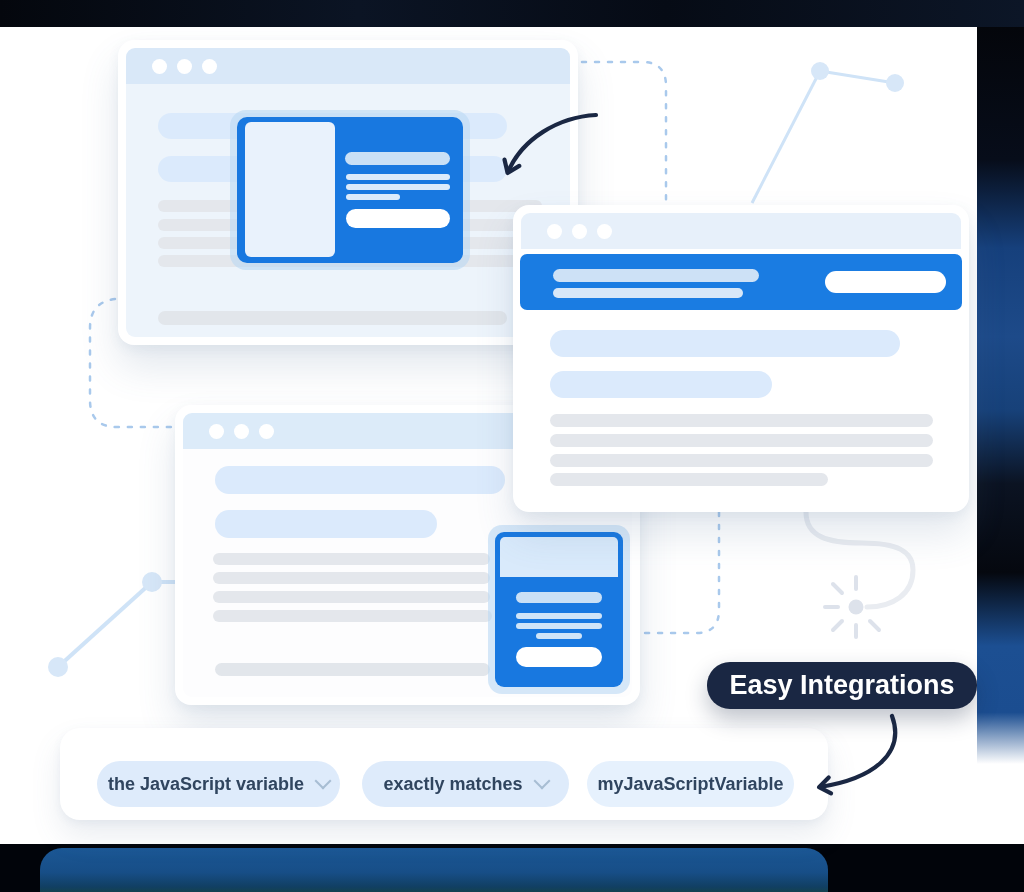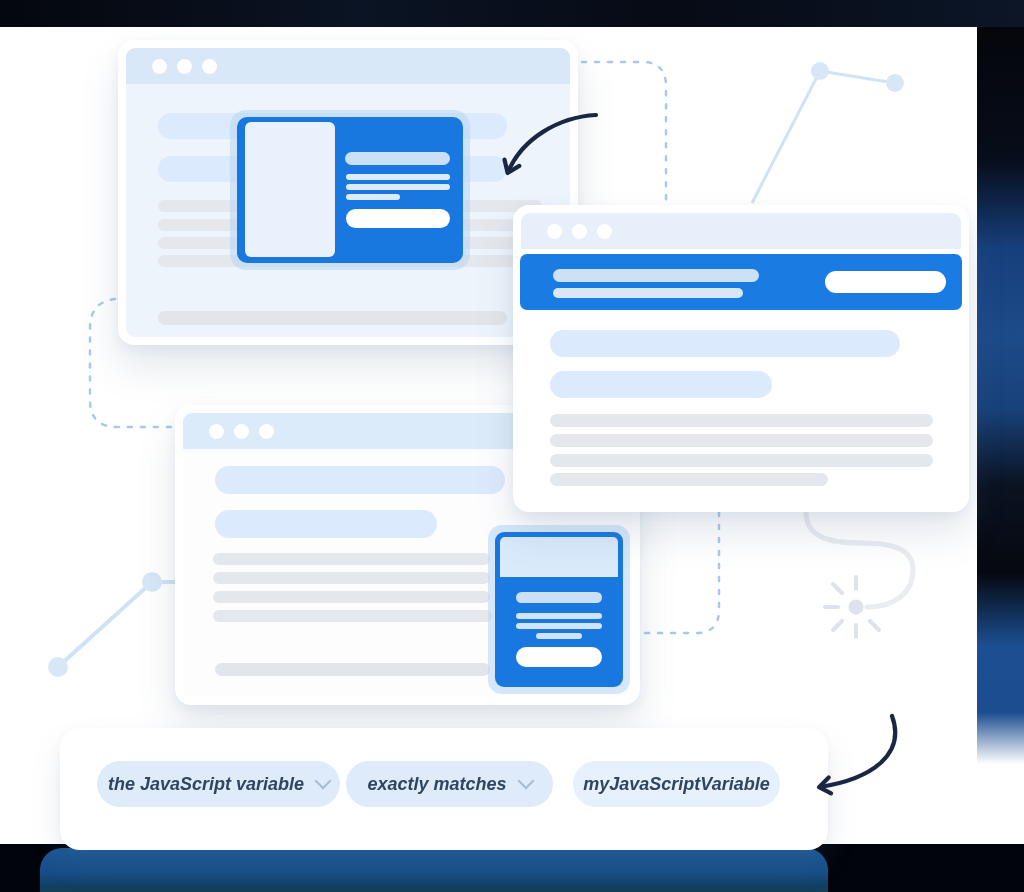--- a/index.html
+++ b/index.html
@@ -22,22 +22,22 @@
   .bar{position:absolute;border-radius:999px;}
   .lb{background:#dbeafc;}  
   .gr{background:#e4e7ec;}  
   
   .glow{position:absolute;background:rgba(186,216,243,.6);border-radius:16px;padding:7px;box-sizing:border-box;}
   .bluecard{position:relative;width:100%;height:100%;background:#1878e0;border-radius:10px;}
   
   .badge{position:absolute;background:#1a2743;border-radius:23px;color:#ffffff;font-weight:700;
          font-size:27px;text-align:center;z-index:6;box-shadow:0 10px 22px rgba(23,37,63,.28);}
   
-  #builder-bar{left:60px;top:728px;width:768px;height:122px;background:#ffffff;border-radius:20px;z-index:5;
-    box-shadow:0 16px 30px rgba(90,115,150,.13),0 3px 8px rgba(90,115,150,.07);font-style:italic;}
+  #builder-bar{left:60px;top:728px;width:768px;height:92px;background:#ffffff;border-radius:20px;z-index:5;
+    box-shadow:0 16px 30px rgba(90,115,150,.13),0 3px 8px rgba(90,115,150,.07);}
   .field{position:absolute;top:33px;height:46px;border-radius:23px;background:#deebfb;
          display:flex;align-items:center;justify-content:center;gap:13px;
          font-size:18px;font-weight:700;color:#30455f;}
   .chev{width:10px;height:10px;border-right:2.5px solid #a7bdd3;border-bottom:2.5px solid #a7bdd3;
         transform:rotate(45deg);margin-top:-6px;}
   svg{display:block;}
 </style>
 </head>
 <body>
 
@@ -155,38 +155,41 @@
       </div>
       <div class="bar lb" style="left:29px;top:81px;width:350px;height:27px"></div>
       <div class="bar lb" style="left:29px;top:122px;width:222px;height:27px"></div>
       <div class="bar gr" style="left:29px;top:165px;width:383px;height:13px"></div>
       <div class="bar gr" style="left:29px;top:185px;width:383px;height:13px"></div>
       <div class="bar gr" style="left:29px;top:205px;width:383px;height:13px"></div>
       <div class="bar gr" style="left:29px;top:224px;width:278px;height:13px"></div>
     </div>
   </div>
 
+  <div class="badge" style="left:707px;top:662px;width:270px;height:47px;line-height:47px">
+    <span>Easy Integrations</span>
+  </div>
 
   <svg class="abs" width="1024" height="892" style="left:0;top:0;z-index:6;pointer-events:none">
     <defs>
       <marker id="chev" markerUnits="userSpaceOnUse" markerWidth="30" markerHeight="30" viewBox="-15 -15 30 30" refX="-1" refY="0" orient="auto">
         <path d="M -11,-8 L 0,0 L -11,8" fill="none" stroke="#1a2743" stroke-width="4.2" stroke-linecap="round" stroke-linejoin="round"></path>
       </marker>
     </defs>
     <path d="M 596,115 C 558,117 522,139 508,172" fill="none" stroke="#1a2743" stroke-width="4.2" stroke-linecap="round" marker-end="url(#chev)"></path>
     <path d="M 892,716 C 906,754 872,779 820,787" fill="none" stroke="#1a2743" stroke-width="4.2" stroke-linecap="round" marker-end="url(#chev)"></path>
   </svg>
 
   <div class="abs" id="builder-bar">
     <div class="field" style="left:37px;width:243px">
       <span>the JavaScript variable</span>
       <span class="chev"></span>
     </div>
-    <div class="field" style="left:286px;width:207px">
+    <div class="field" style="left:302px;width:207px">
       <span>exactly matches</span>
       <span class="chev"></span>
     </div>
-    <div class="field" style="left:513px;width:207px;background:#e6f1fd">
+    <div class="field" style="left:527px;width:207px;background:#e6f1fd">
       <span>myJavaScriptVariable</span>
     </div>
   </div>
 
 </div>
 
 </body></html>

